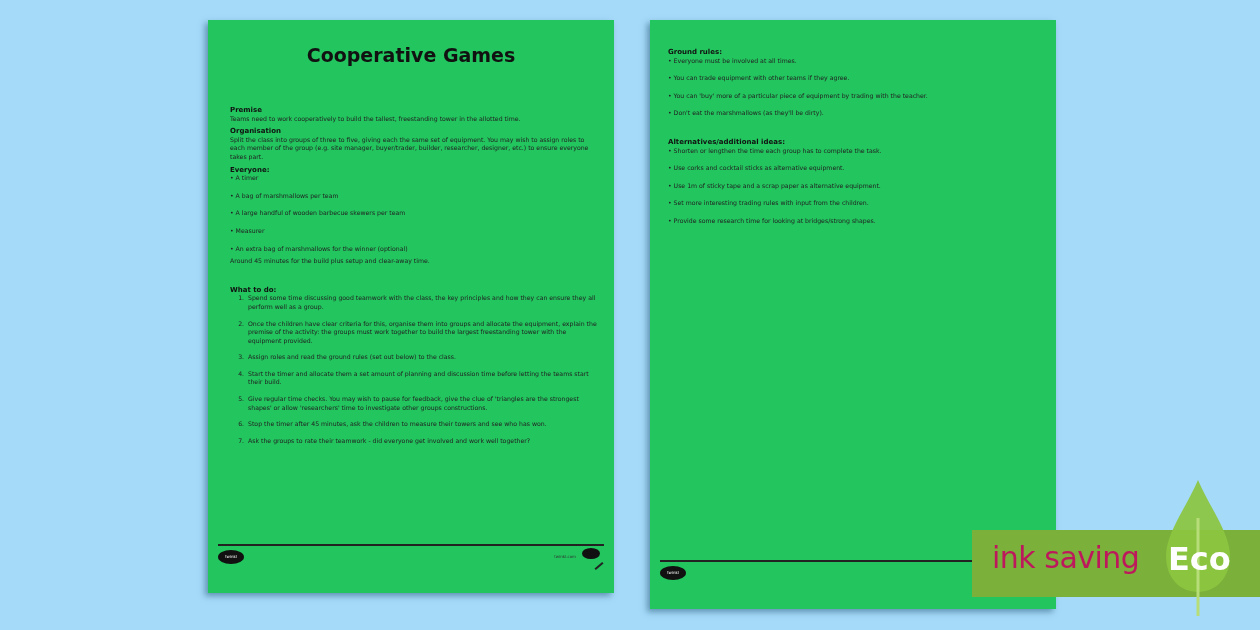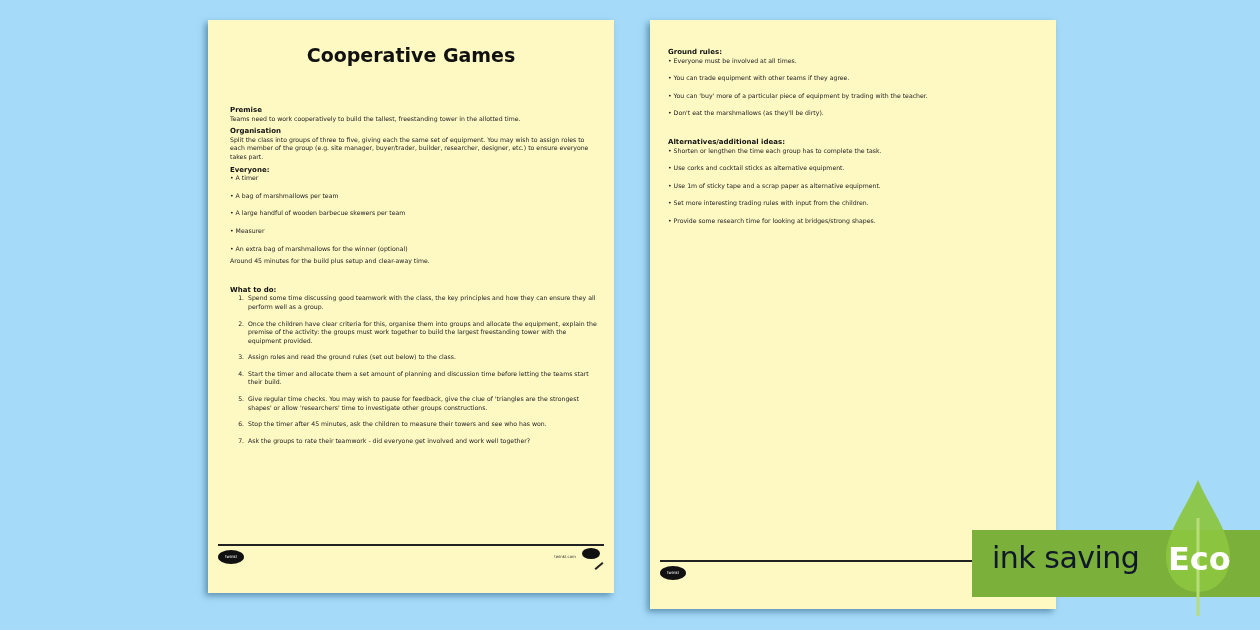--- a/index.html
+++ b/index.html
@@ -1,33 +1,33 @@
 <!DOCTYPE html>
 <html><head>
 <meta charset="utf-8">
 <style>
   html,body{margin:0;padding:0;}
   body{width:1260px;height:630px;background:#a5daf9;position:relative;overflow:hidden;font-family:"DejaVu Sans","Liberation Sans",sans-serif;}
-  .page{position:absolute;background:#fef9c3;box-shadow:-3px 3px 6px rgba(40,90,120,0.55);}
+  .page{position:absolute;background:#22c55e;box-shadow:-3px 3px 6px rgba(40,90,120,0.55);}
   #page-left{left:208px;top:20px;width:406px;height:573px;}
   #page-right{left:650px;top:20px;width:406px;height:589px;}
   .title{text-align:center;font-weight:bold;font-size:19px;line-height:31px;color:#111;margin-top:20px;}
   .content{position:absolute;left:22px;right:14px;font-size:6.2px;color:#222;line-height:8.6px;}
   .h{font-weight:bold;font-size:7px;color:#111;margin-top:4px;}
   .p{margin:0;}
   .bul{margin:0 0 9px 0;}
   ol{margin:0;padding-left:16px;}
   ol li{margin-bottom:8px;padding-left:2px;}
   .footer-line{position:absolute;left:10px;right:10px;bottom:47px;height:2px;background:#222;}
   .logo{position:absolute;left:10px;bottom:29px;width:26px;height:14px;background:#111;border-radius:50%;color:#fff;font-size:4px;text-align:center;line-height:14px;}
   .footer-url{position:absolute;right:38px;bottom:34px;font-size:4px;color:#333;}
   .logo-small{position:absolute;right:14px;bottom:34px;width:18px;height:11px;background:#111;border-radius:50%;}
   .pencil{position:absolute;right:10px;bottom:26px;width:10px;height:2px;background:#222;transform:rotate(-40deg);}
   #eco{position:absolute;left:972px;top:530px;width:288px;height:67px;background:#7bb03b;}
-  #eco-text{position:absolute;left:992px;top:540px;font-size:30px;color:#0f172a;font-family:"DejaVu Sans",sans-serif;letter-spacing:-0.5px;}
+  #eco-text{position:absolute;left:992px;top:540px;font-size:30px;color:#be185d;font-family:"DejaVu Sans",sans-serif;letter-spacing:-0.5px;}
   #leaf{position:absolute;left:1160px;top:478px;width:76px;height:140px;}
   #eco-label{position:absolute;left:1168px;top:540px;font-size:32px;font-weight:bold;color:#fff;font-family:"DejaVu Sans",sans-serif;}
 </style>
 </head>
 <body>
 
 <div class="page" id="page-left">
   <div class="title">
     <div>Cooperative Games</div>
   </div>

